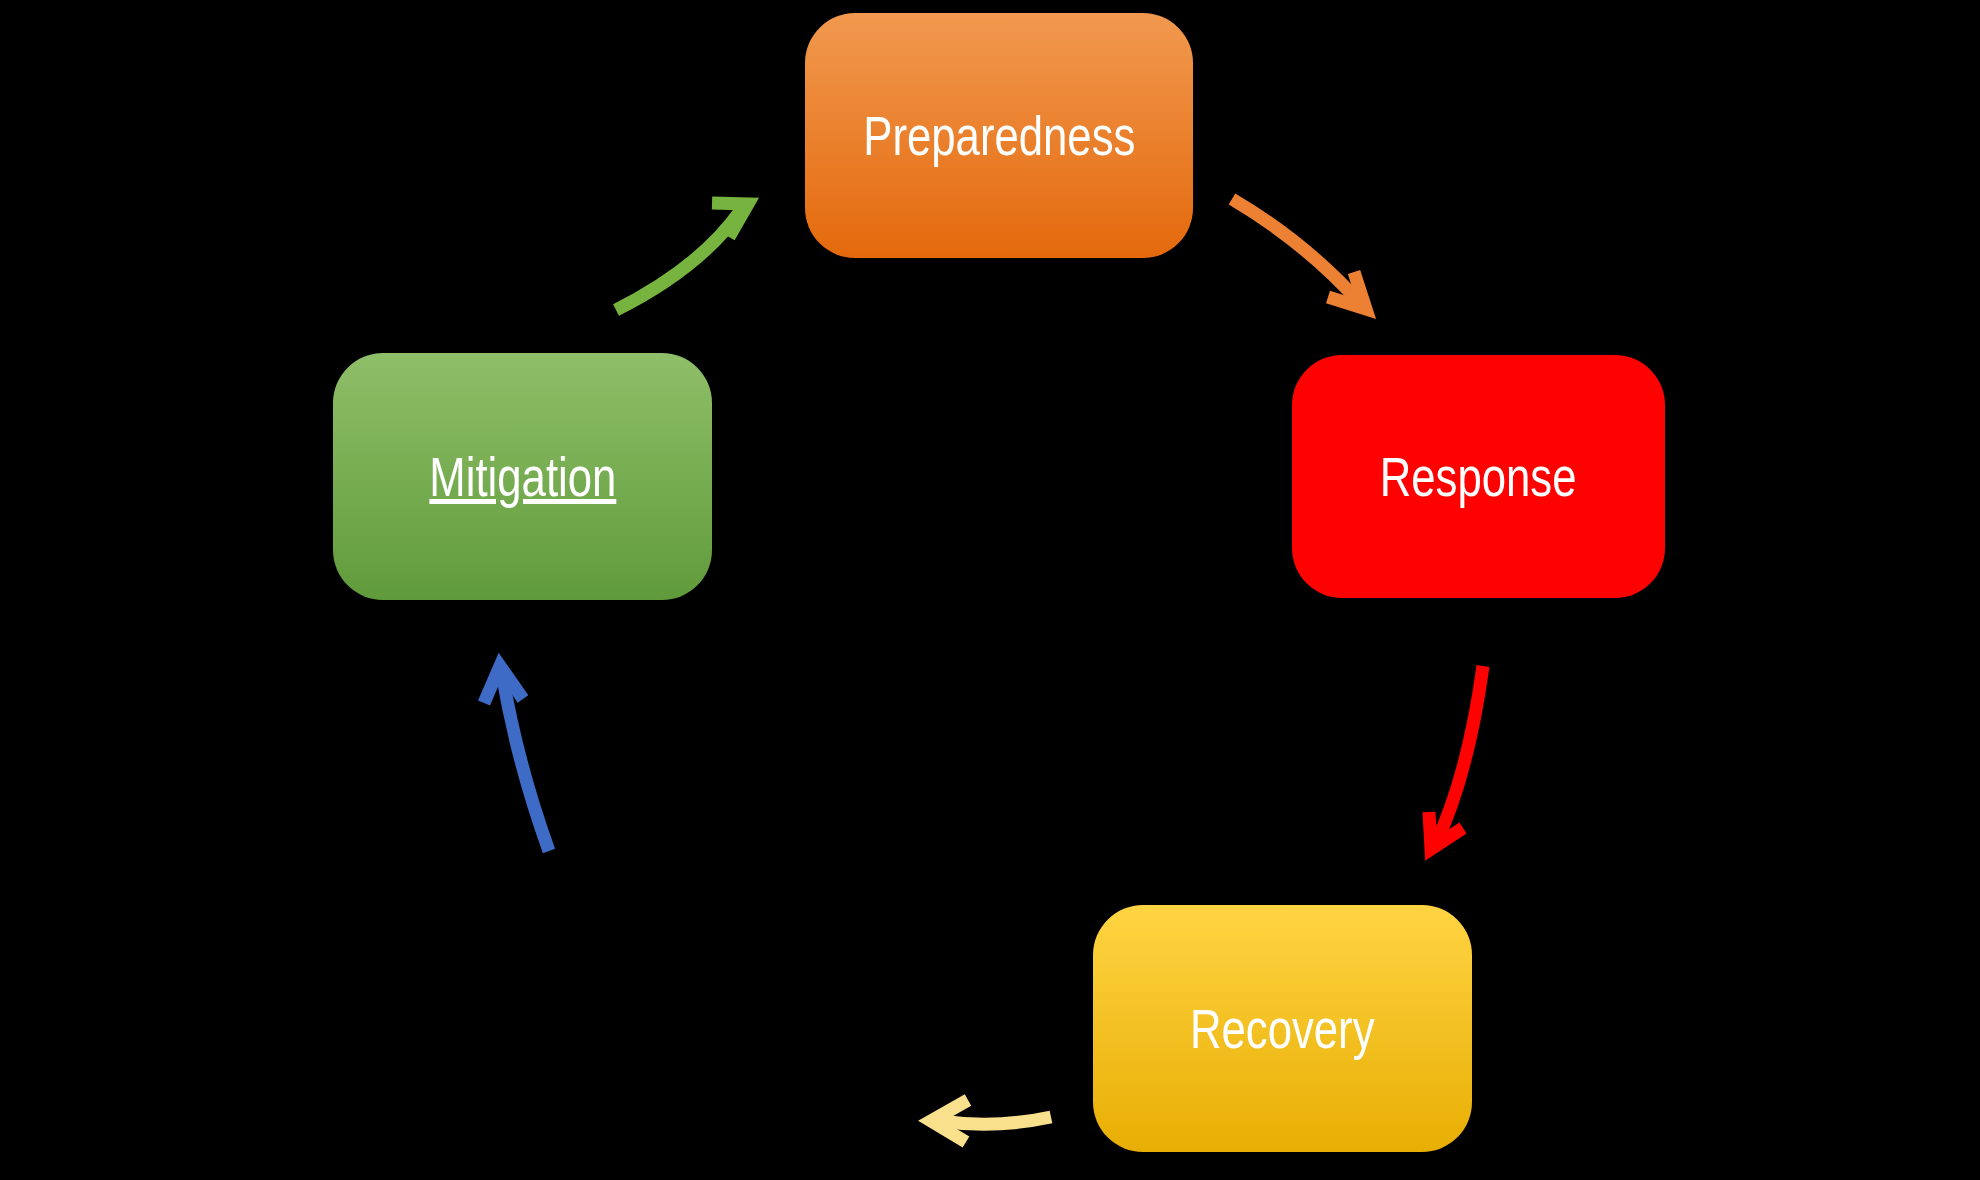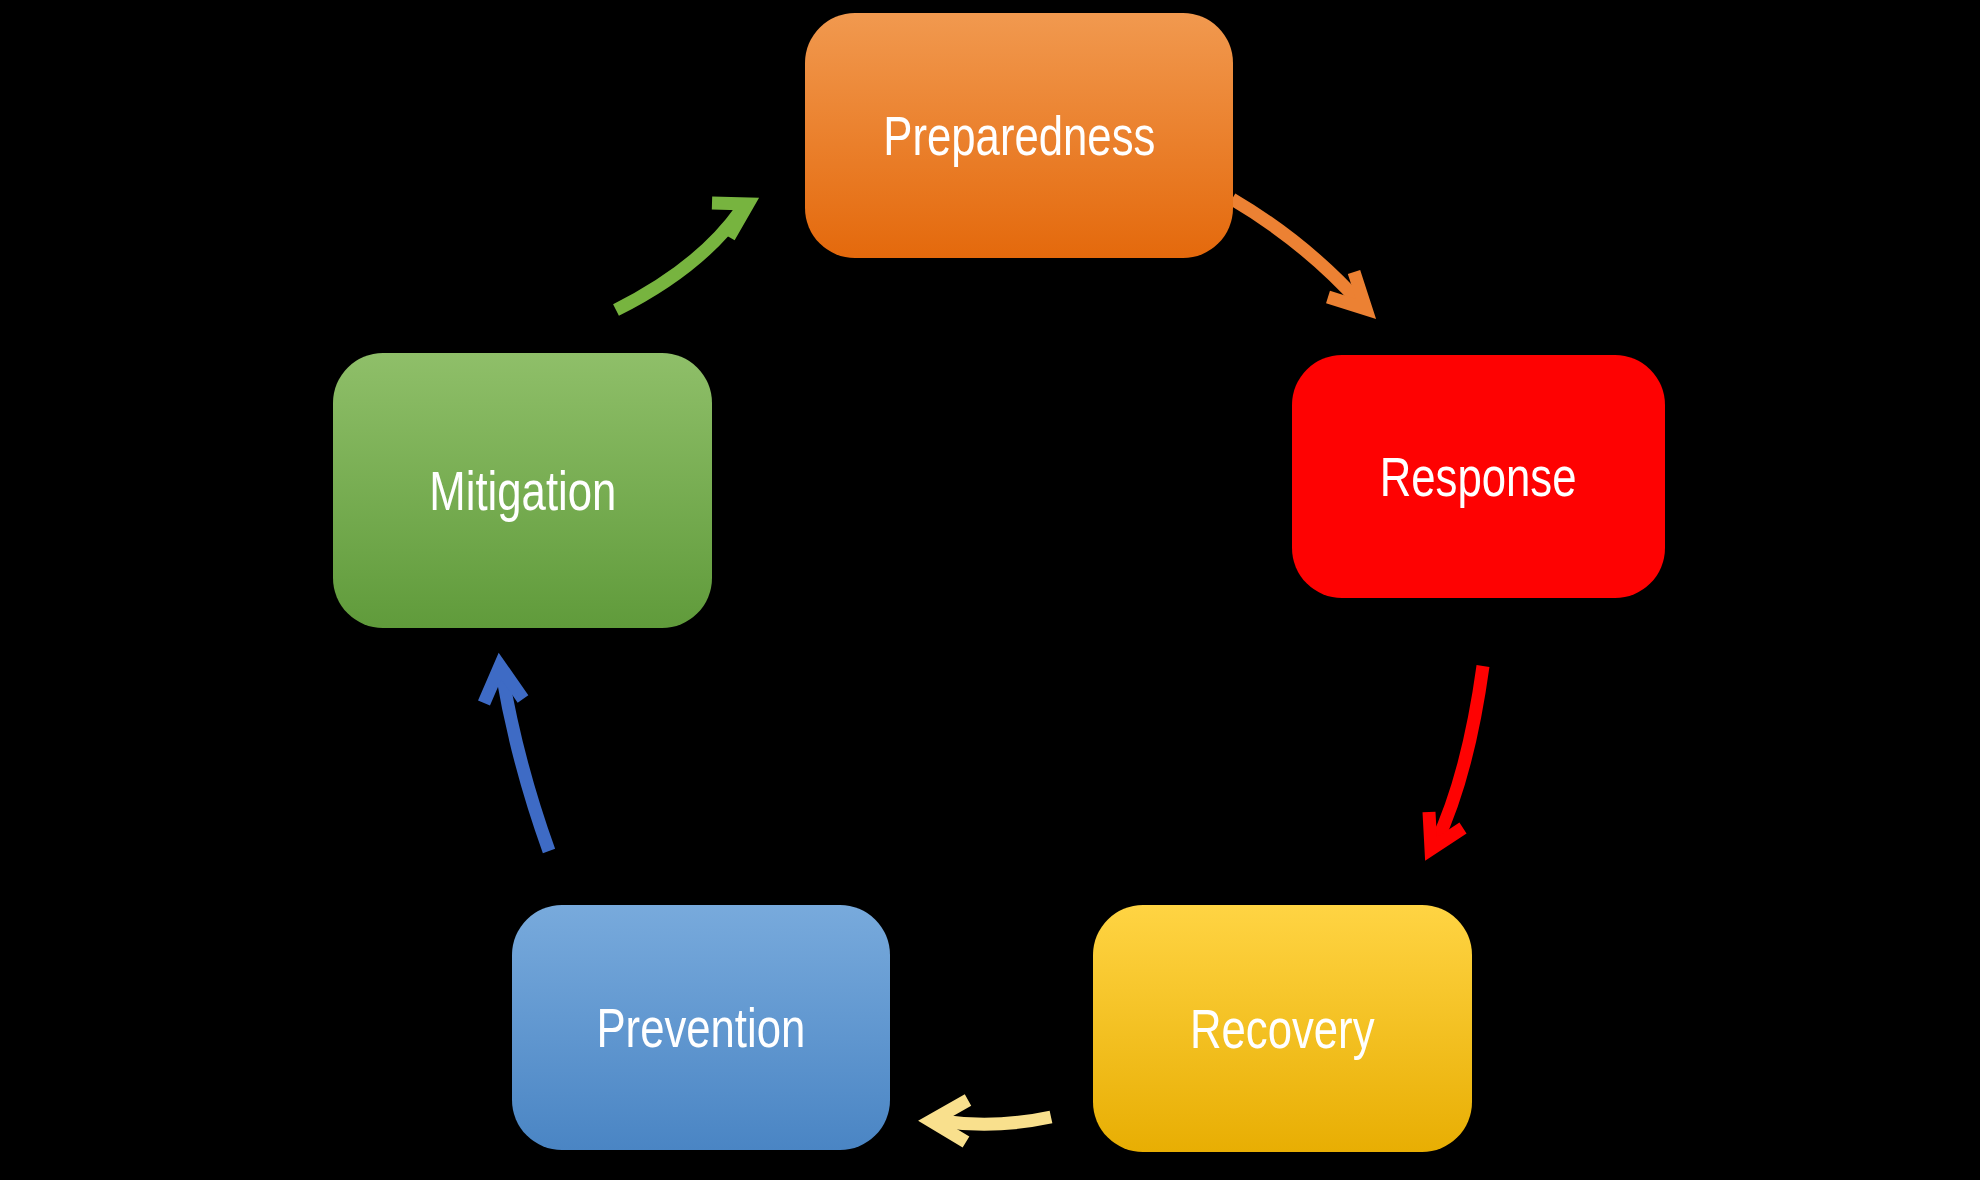--- a/index.html
+++ b/index.html
@@ -56,33 +56,30 @@
     <g stroke="#F9E08D">
       <path d="M1051,1117 Q995,1129 940,1121"></path>
       <polyline points="968,1100 931,1121 966,1142"></polyline>
     </g>
     <g stroke="#3E6BC5">
       <path d="M549,851 Q517,762 502,673"></path>
       <polyline points="484,703 500,666 523,699"></polyline>
     </g>
   </svg>
 
-  <div class="node" style="left: 805px; top: 13px; width: 428px; height: 245px; background: linear-gradient(rgb(241, 153, 79), rgb(228, 105, 12)); color: rgb(255, 255, 255);">
+  <div class="node" style="left: 805px; top: 13px; width: 388px; height: 245px; background: linear-gradient(rgb(241, 153, 79), rgb(228, 105, 12)); color: rgb(255, 255, 255);">
     <span class="label">Preparedness</span>
   </div>
 
   <div class="node" style="left: 1272px; top: 355px; width: 373px; height: 243px; background: rgb(254, 2, 2); color: rgb(255, 255, 255); margin-left: 20px;">
     <span class="label">Response</span>
   </div>
 
   <div class="node" style="left: 1093px; top: 905px; width: 379px; height: 247px; background: linear-gradient(rgb(255, 212, 67), rgb(232, 174, 3)); color: rgb(255, 255, 255); align-items: center;">
     <span class="label">Recovery</span>
   </div>
 
-  <div class="node" style="left: 512px; top: 905px; width: 378px; height: 245px; background: linear-gradient(rgb(120, 170, 220), rgb(74, 133, 196)); color: rgb(255, 255, 255);">
-    <span class="label">Prevention</span>
-  </div>
 
-  <div class="node" style="left: 333px; top: 353px; width: 379px; height: 275px; background: linear-gradient(rgb(143, 191, 105), rgb(96, 155, 59)); color: rgb(255, 255, 255);">
+  <div class="node" style="left: 333px; top: 353px; width: 379px; height: 247px; background: linear-gradient(rgb(143, 191, 105), rgb(96, 155, 59)); color: rgb(255, 255, 255); text-decoration: underline;">
     <span class="label">Mitigation</span>
   </div>
 
 </div>
 
 </body></html>

